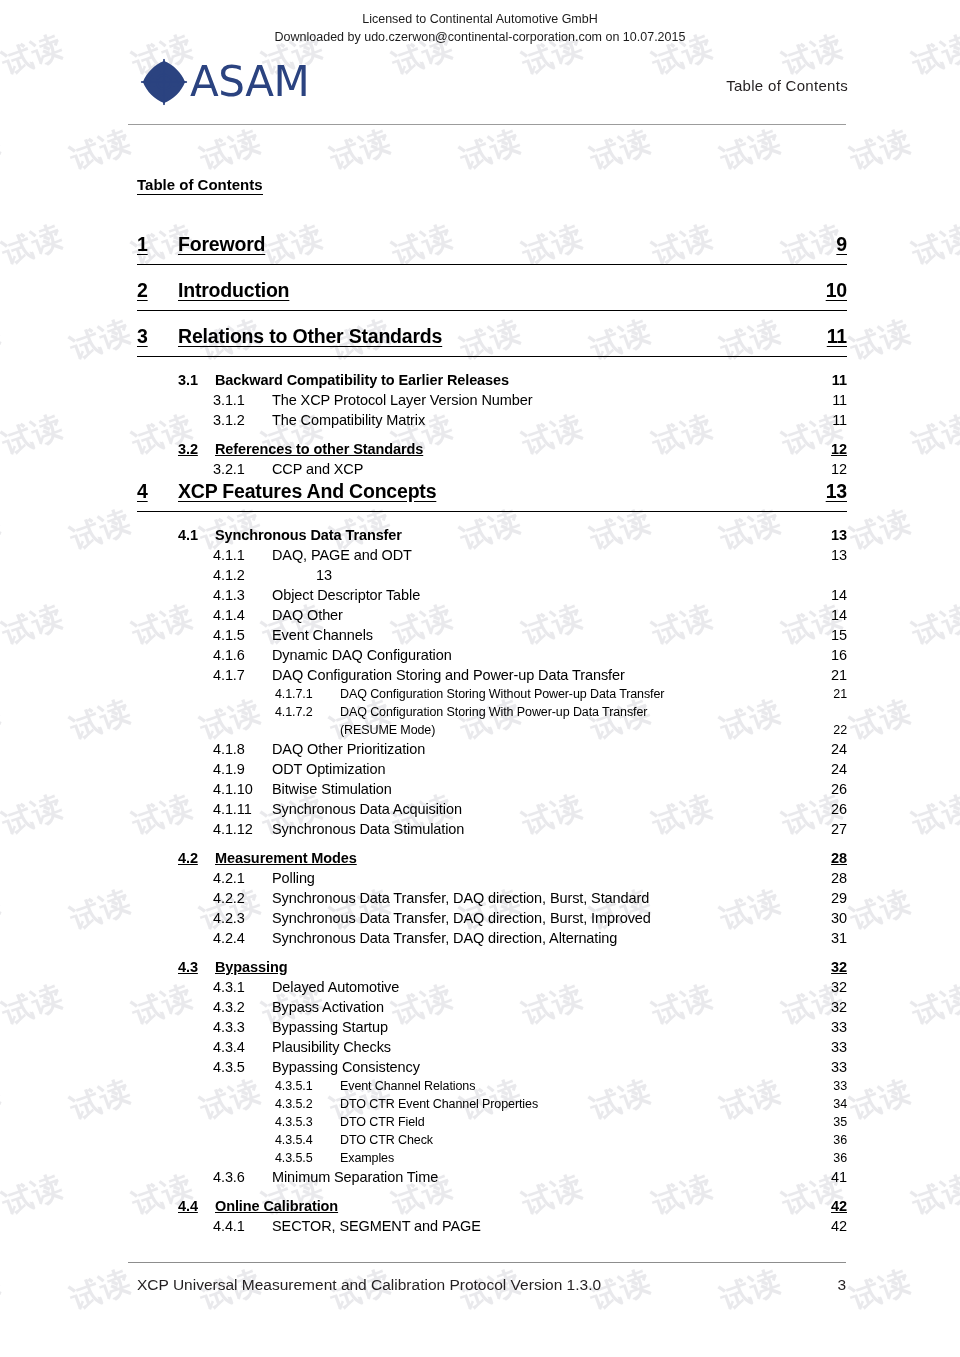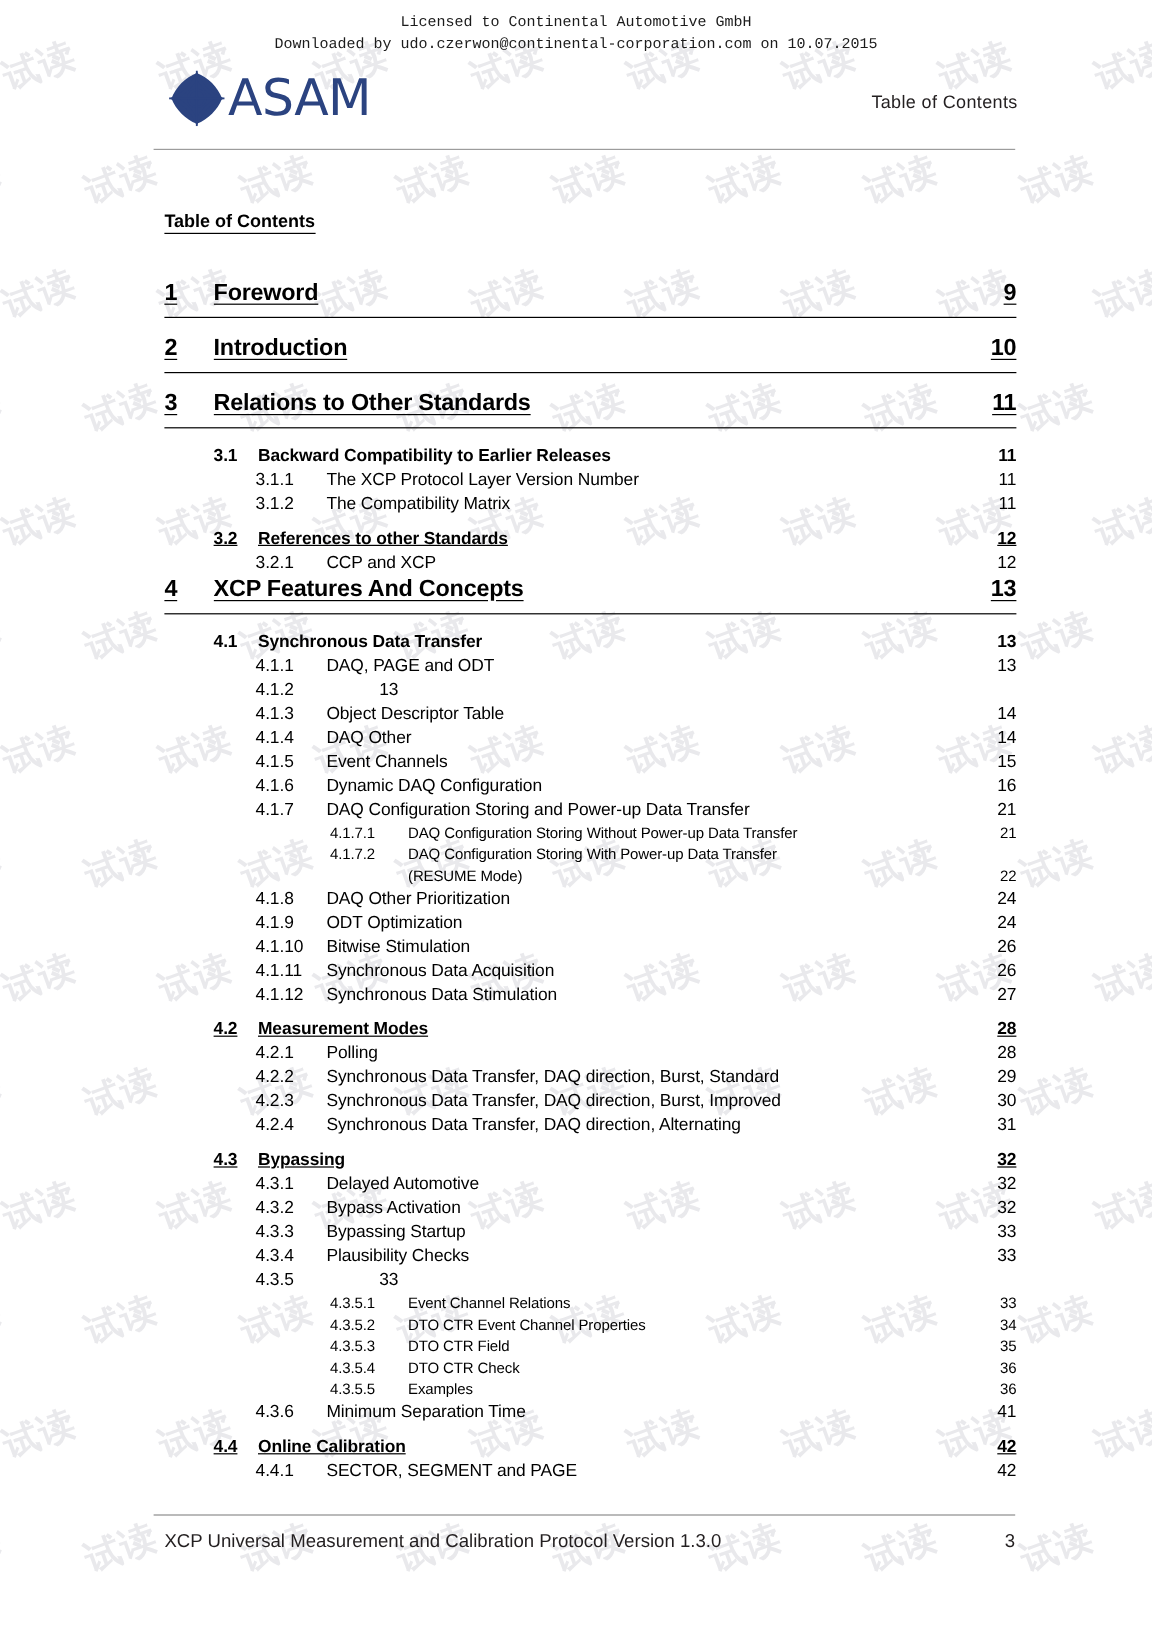--- a/index.html
+++ b/index.html
@@ -51,21 +51,21 @@
   
   .licensed {
     position: absolute;
     left: 0;
     top: 10px;
     width: 960px;
     text-align: center;
     font-size: 12.5px;
     line-height: 18px;
     color: #1b1b1b;
-    font-family: Liberation Mono, monospace;
+    font-family: Liberation Sans, sans-serif;
   }
   .licensed div { white-space: nowrap; }
 
   
   .logo-block {
     position: absolute;
     left: 140px;
     top: 58px;
     display: flex;
     align-items: center;
@@ -538,20 +538,21 @@
           <span class="label">Bypassing Startup</span>
           <span class="pg">33</span>
         </div>
         <div class="row lvl3">
           <span class="num">4.3.4</span>
           <span class="label">Plausibility Checks</span>
           <span class="pg">33</span>
         </div>
         <div class="row lvl3">
           <span class="num">4.3.5</span>
+          <span class="label">Bypassing Consistency</span>
           <span class="pg">33</span>
         </div>
         <div class="row lvl4">
           <span class="num">4.3.5.1</span>
           <span class="label">Event Channel Relations</span>
           <span class="pg">33</span>
         </div>
         <div class="row lvl4">
           <span class="num">4.3.5.2</span>
           <span class="label">DTO CTR Event Channel Properties</span>

